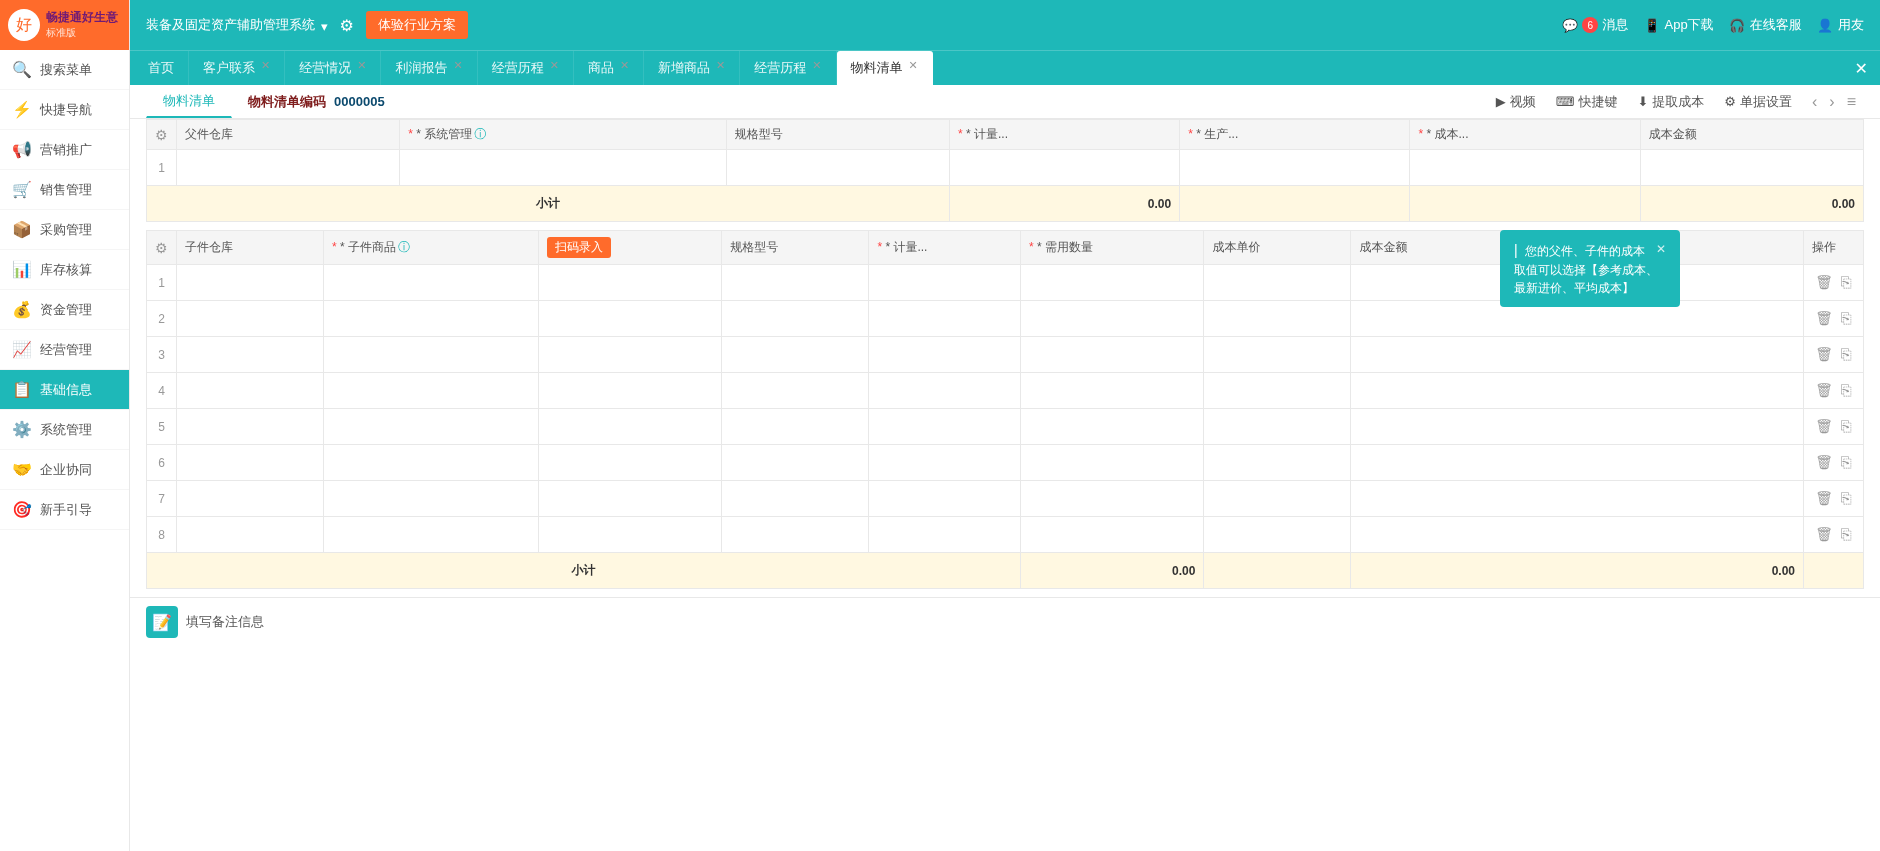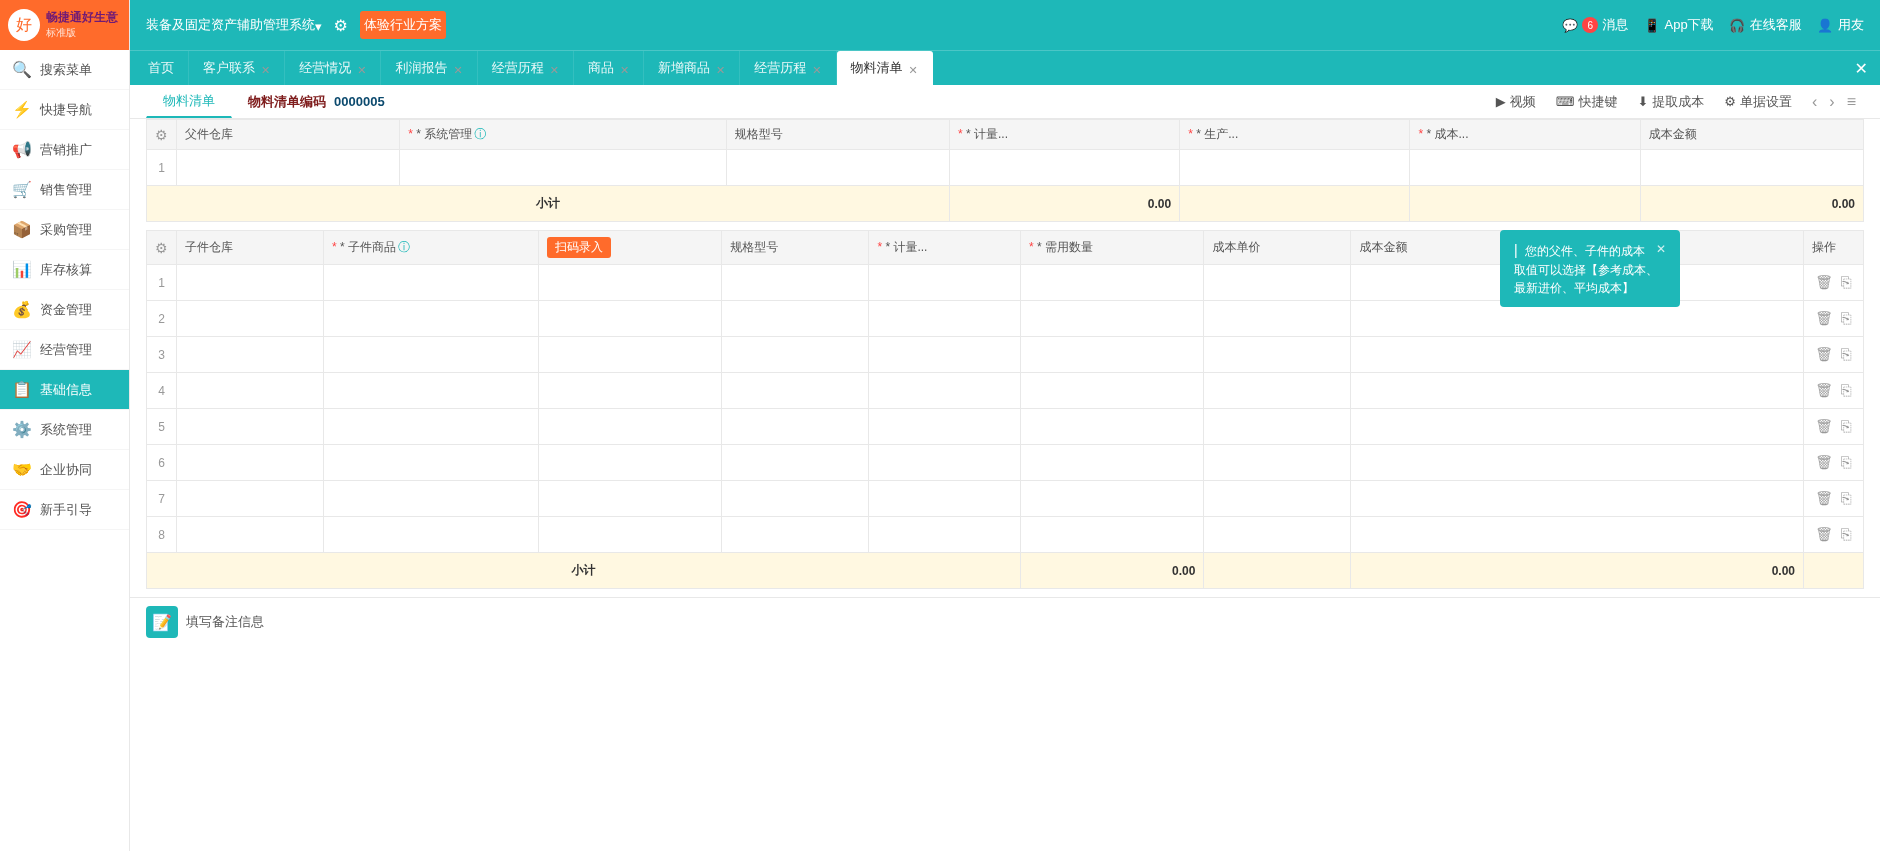--- a/index.html
+++ b/index.html
@@ -59,35 +59,36 @@
       height: 50px;
       display: flex;
       align-items: center;
       padding: 0 16px;
       gap: 4px;
       flex-shrink: 0;
     }
     .topbar-system {
       display: flex;
       align-items: flex-end;
+      gap: 6px;
       color: #fff;
       font-size: 13px;
       margin-right: 8px;
     }
     .topbar-gear {
       color: #fff;
       font-size: 16px;
       cursor: pointer;
       margin-right: 8px;
     }
     .topbar-trial {
       background: #ff6b2b;
       color: #fff;
       border: none;
-      padding: 5px 4px;
+      padding: 5px 12px;
       border-radius: 3px;
       cursor: pointer;
       font-size: 13px;
     }
     .topbar-right {
       margin-left: auto;
       display: flex;
       align-items: center;
       gap: 16px;
       color: #fff;
@@ -114,21 +115,21 @@
       padding: 0 4px;
       flex-shrink: 0;
       border-top: 1px solid rgba(255,255,255,0.2);
     }
     .nav-tab {
       padding: 8px 14px;
       color: rgba(255,255,255,0.9);
       cursor: pointer;
       font-size: 13px;
       display: flex;
-      align-items: flex-end;
+      align-items: flex-start;
       gap: 4px;
       white-space: nowrap;
       border-right: 1px solid rgba(255,255,255,0.1);
     }
     .nav-tab.active { background: #fff; color: #333; border-radius: 3px 3px 0 0; }
     .nav-tab .close { font-size: 11px; color: #999; margin-left: 2px; }
     .nav-tab.active .close { color: #999; }
     .nav-close-all {
       margin-left: auto;
       color: #fff;

